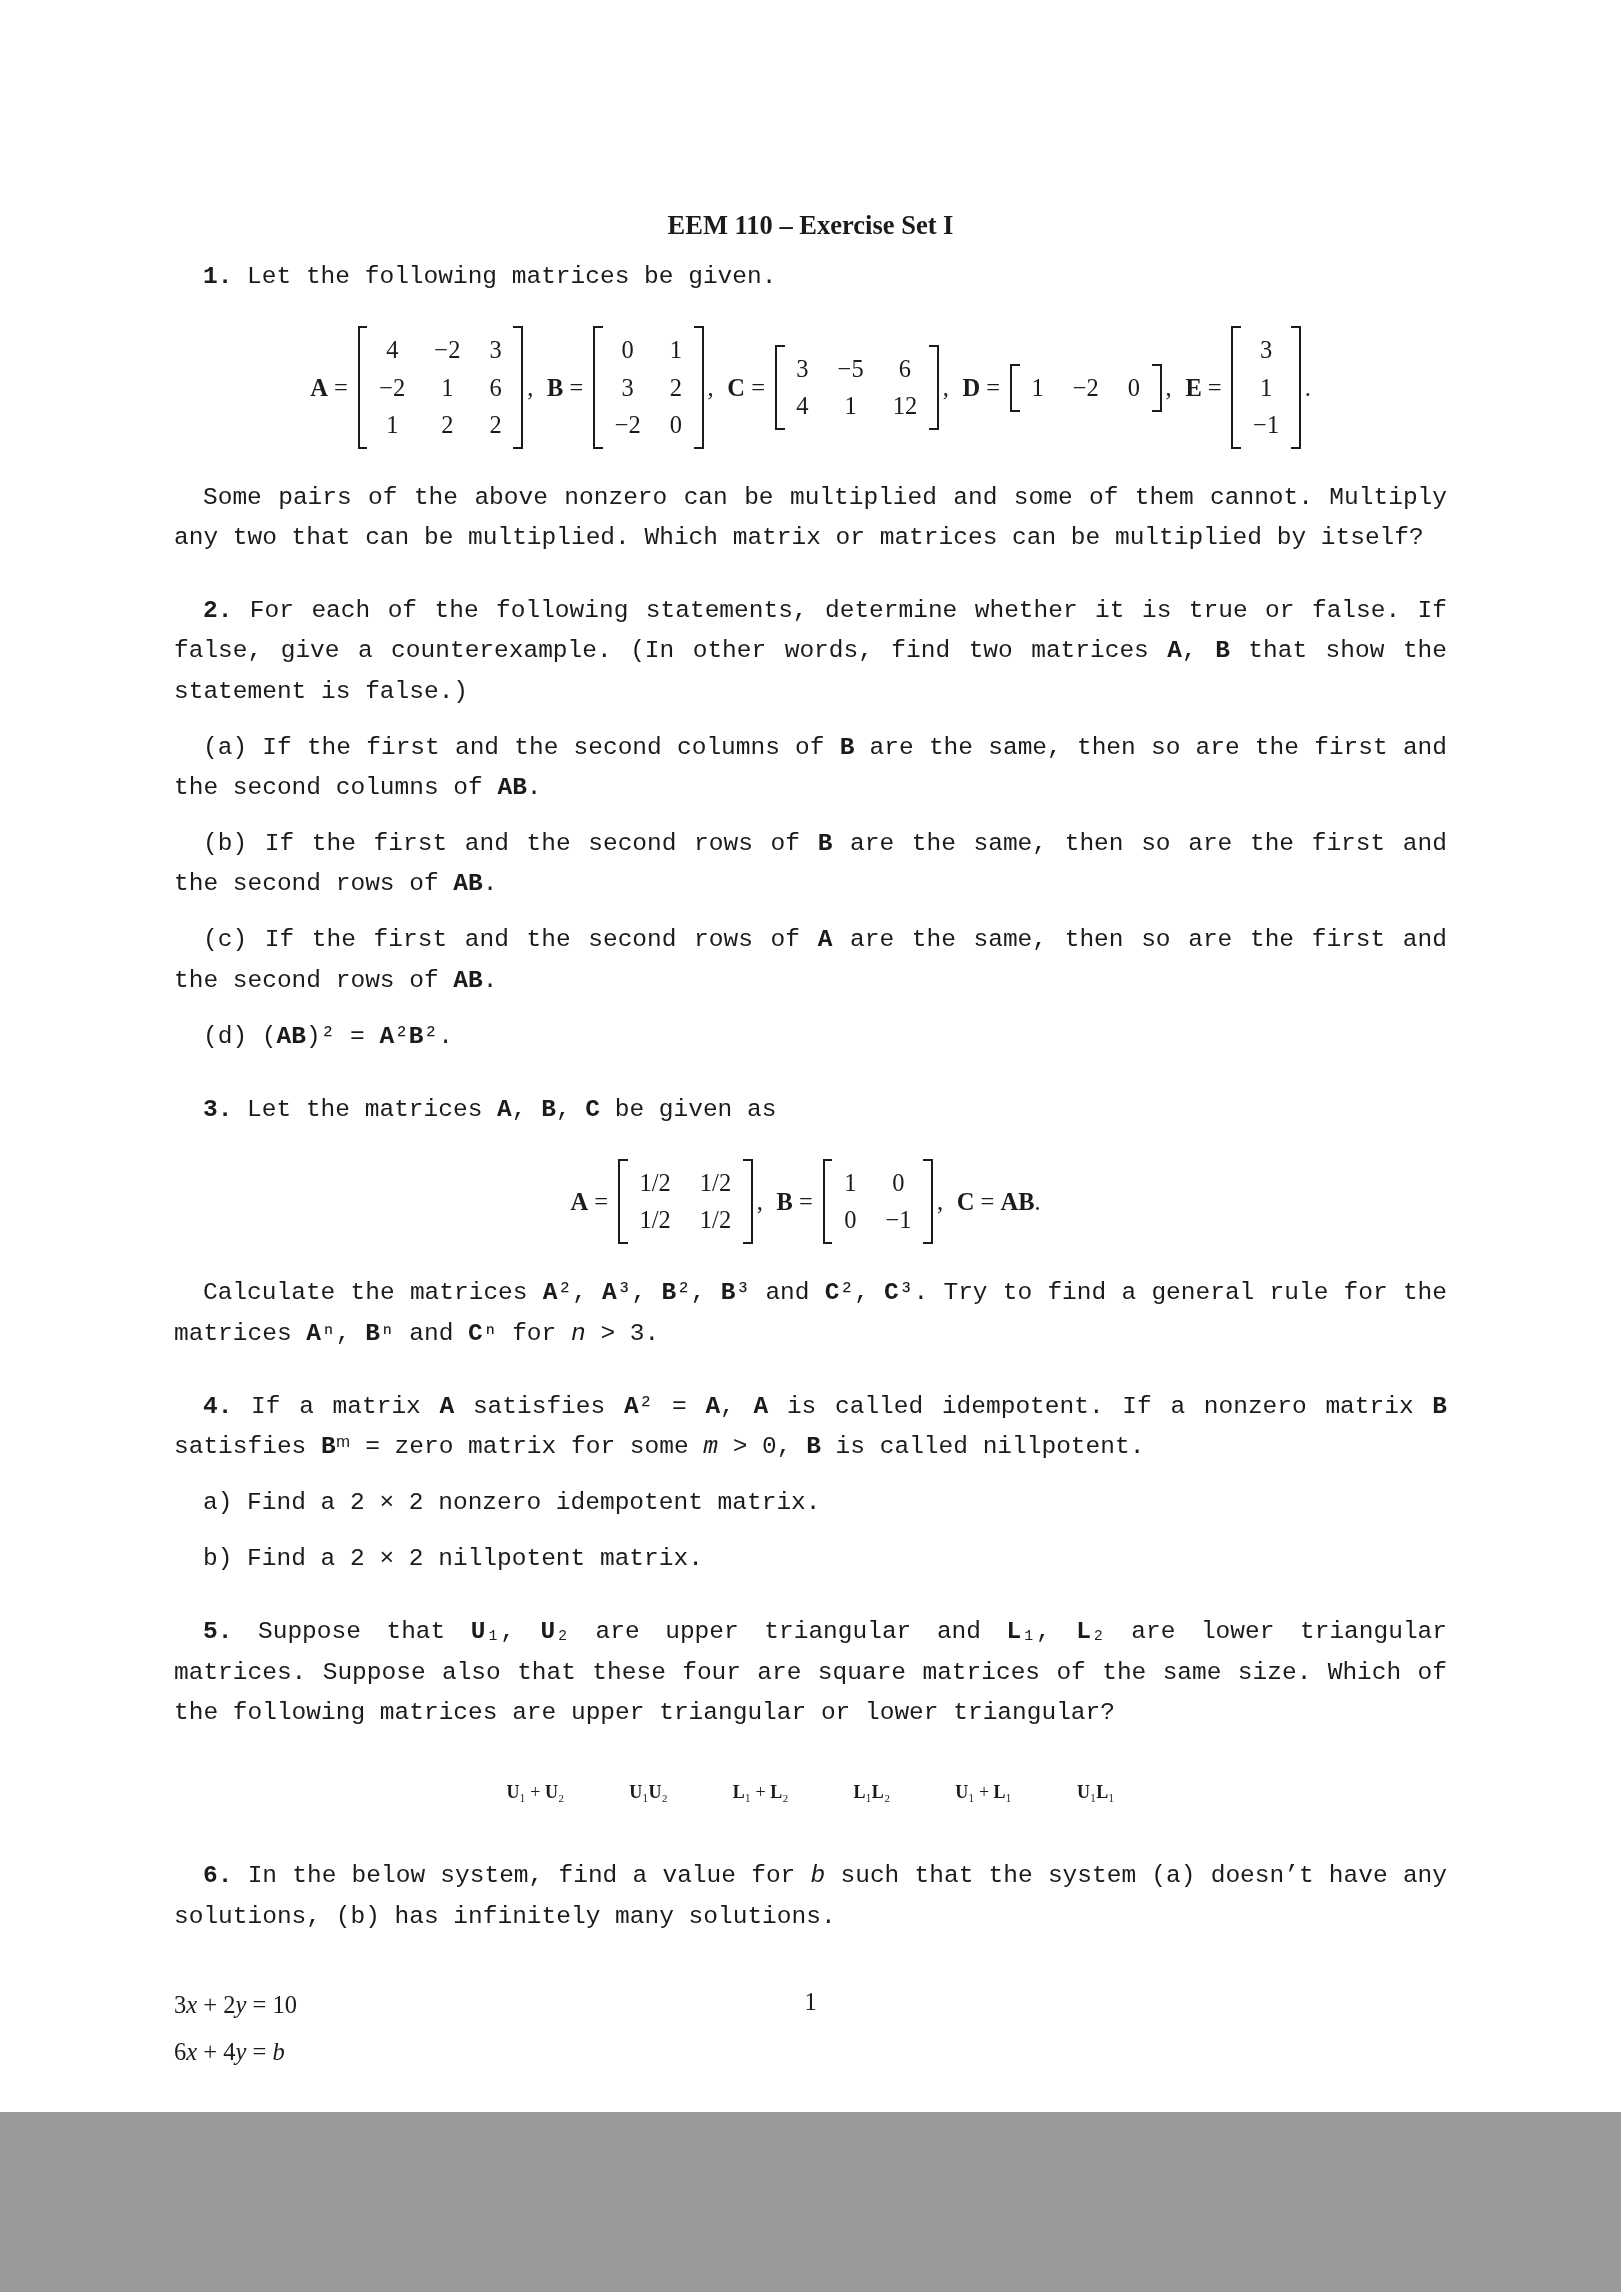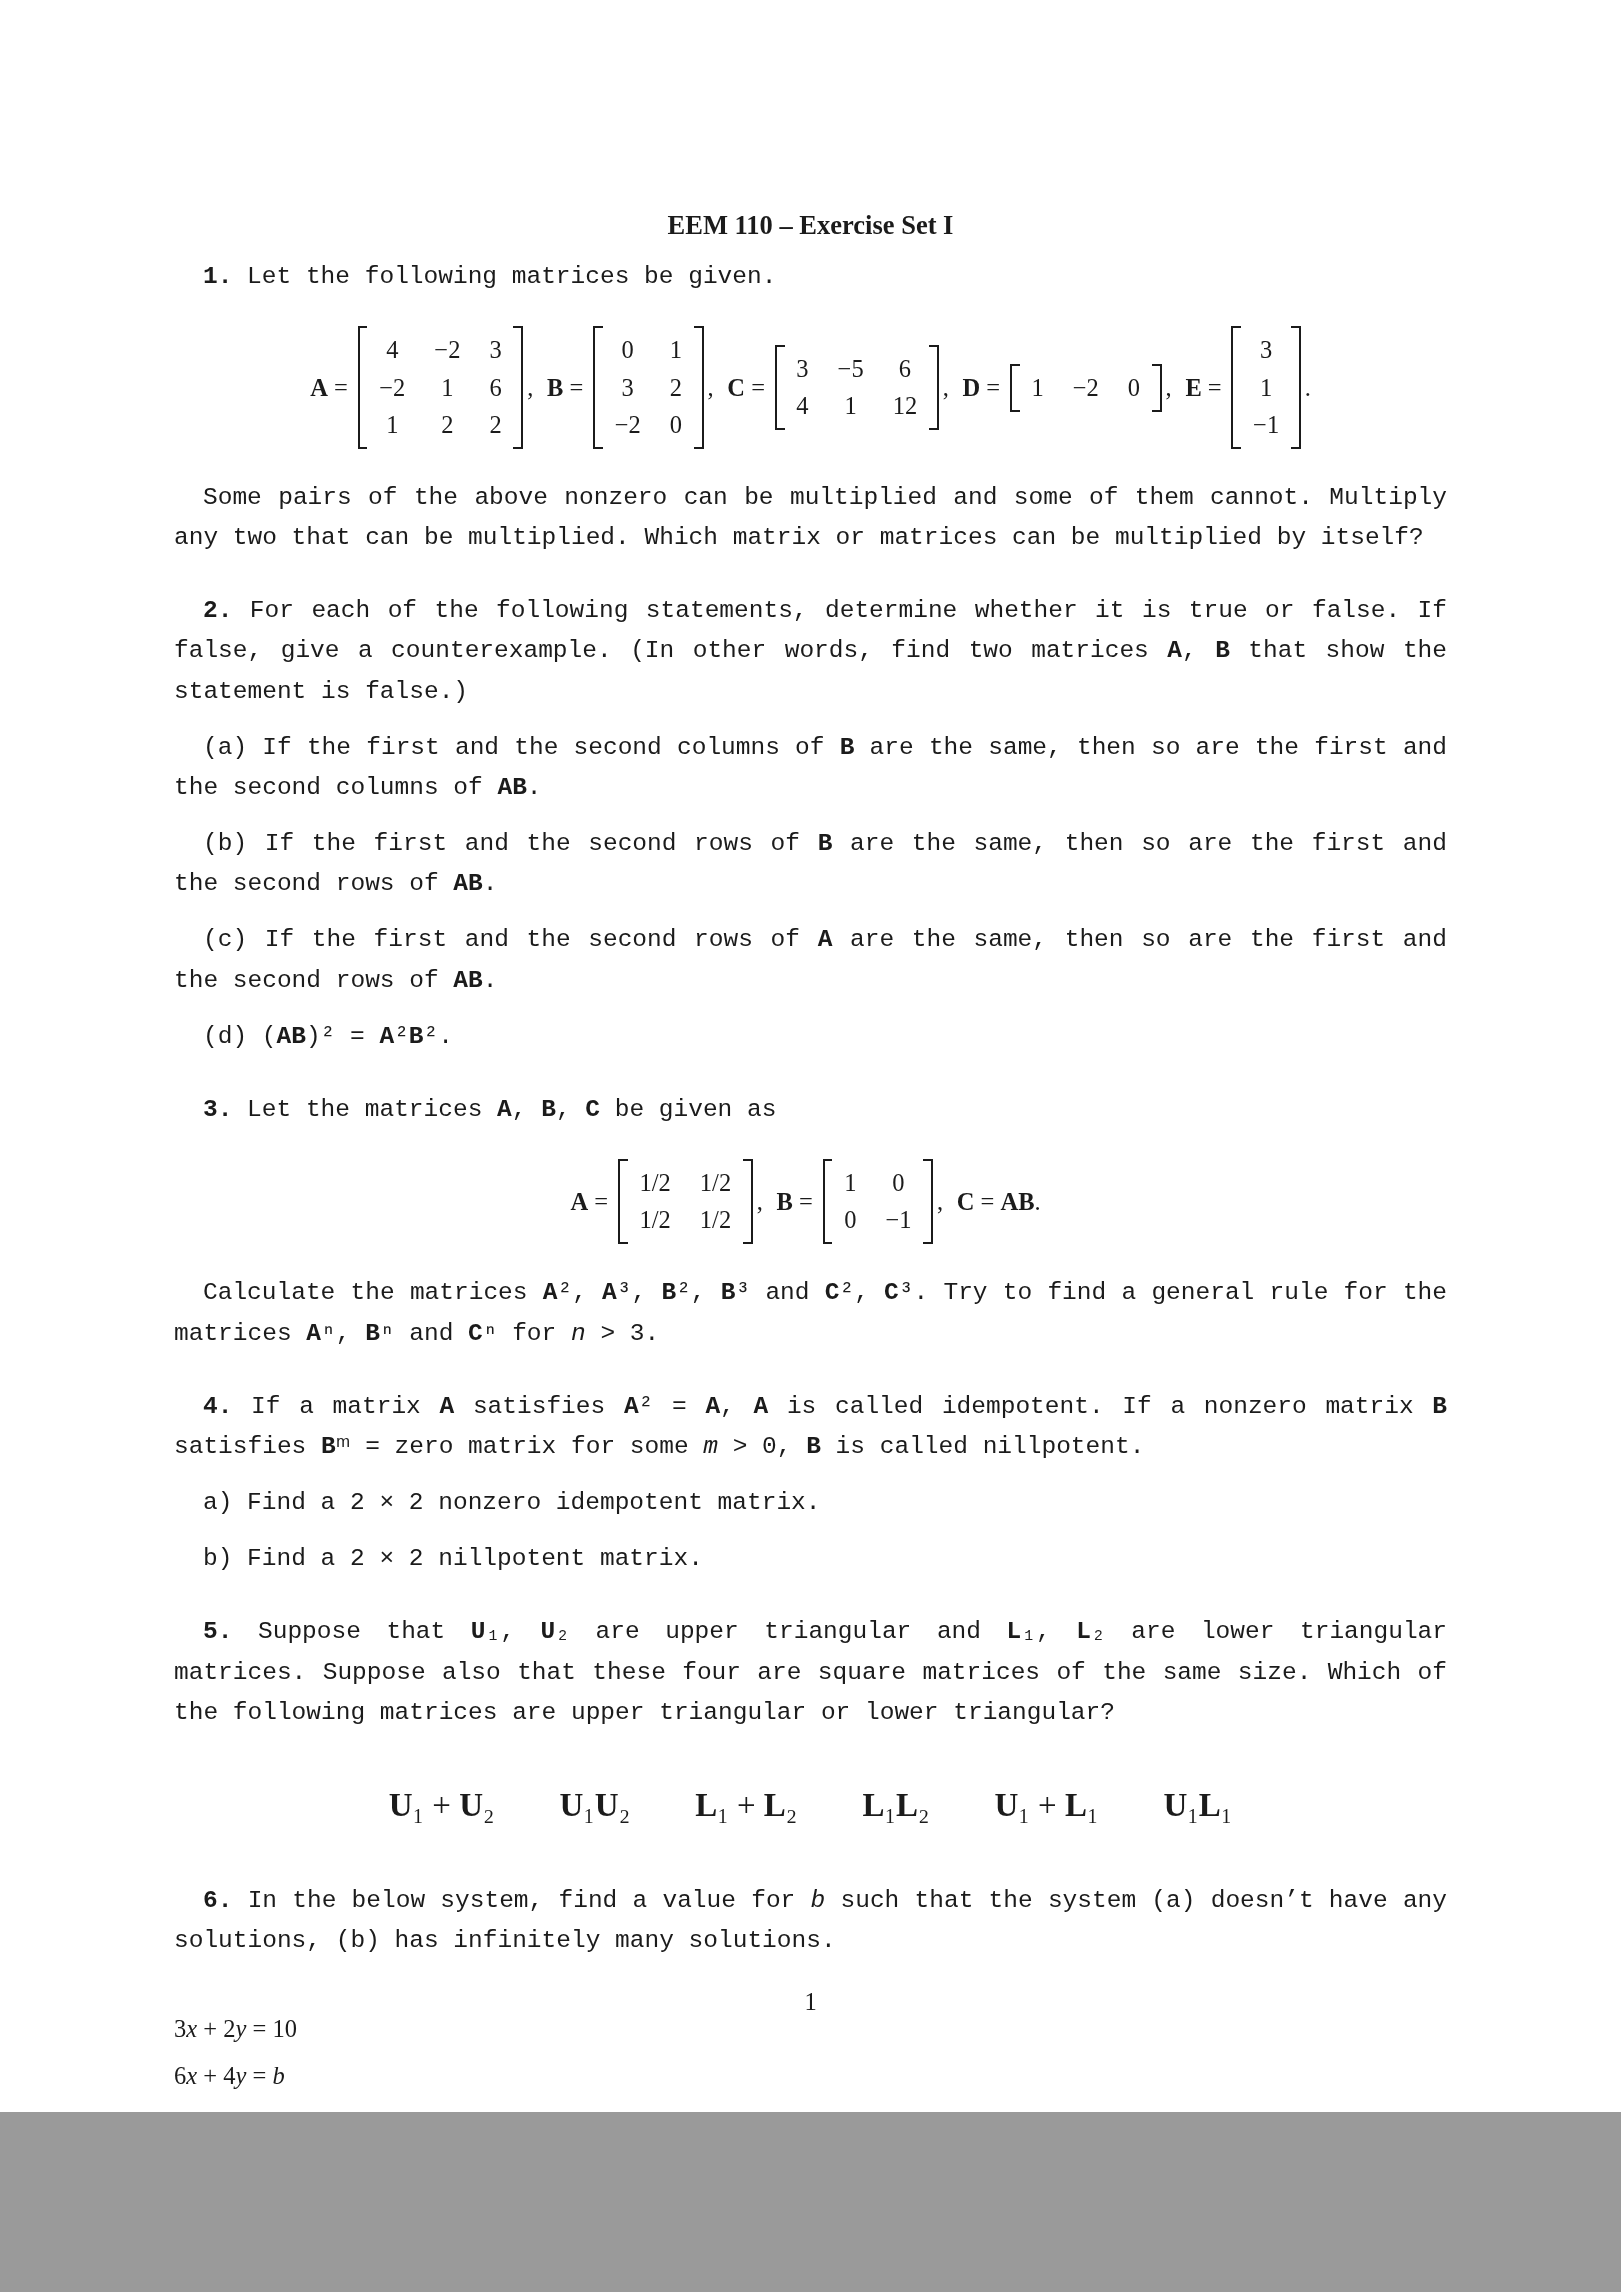--- a/index.html
+++ b/index.html
@@ -30,21 +30,21 @@
   .bracket.left  { border-right:none; }
   .bracket.right { border-left:none; }
   .mat-cells {
     display:grid; align-items:center;
     column-gap:29px; row-gap:2.9px;
     padding:6.9px 11.8px; line-height:1.4;
   }
   .mat-cells span { text-align:center; white-space:nowrap; }
 
   
-  .exprs { display:flex; justify-content:center; gap:65px; margin:45px 0 49px 0; font-size:33px; }
+  .exprs { display:flex; justify-content:center; gap:65px; margin:45px 0 49px 0; font-size:18px; }
   .exprs span { white-space:nowrap; }
 
   
   .eqwrap { display:flex; justify-content:flex-start; margin:41px 0 45px 0; }
   .eqcol { display:inline-block; text-align:left; }
   .eq { margin:6.9px 0; white-space:nowrap; }
 
   .page-number { position:absolute; bottom:90px; left:0; right:0; text-align:center; }
 </style>
 </head>

